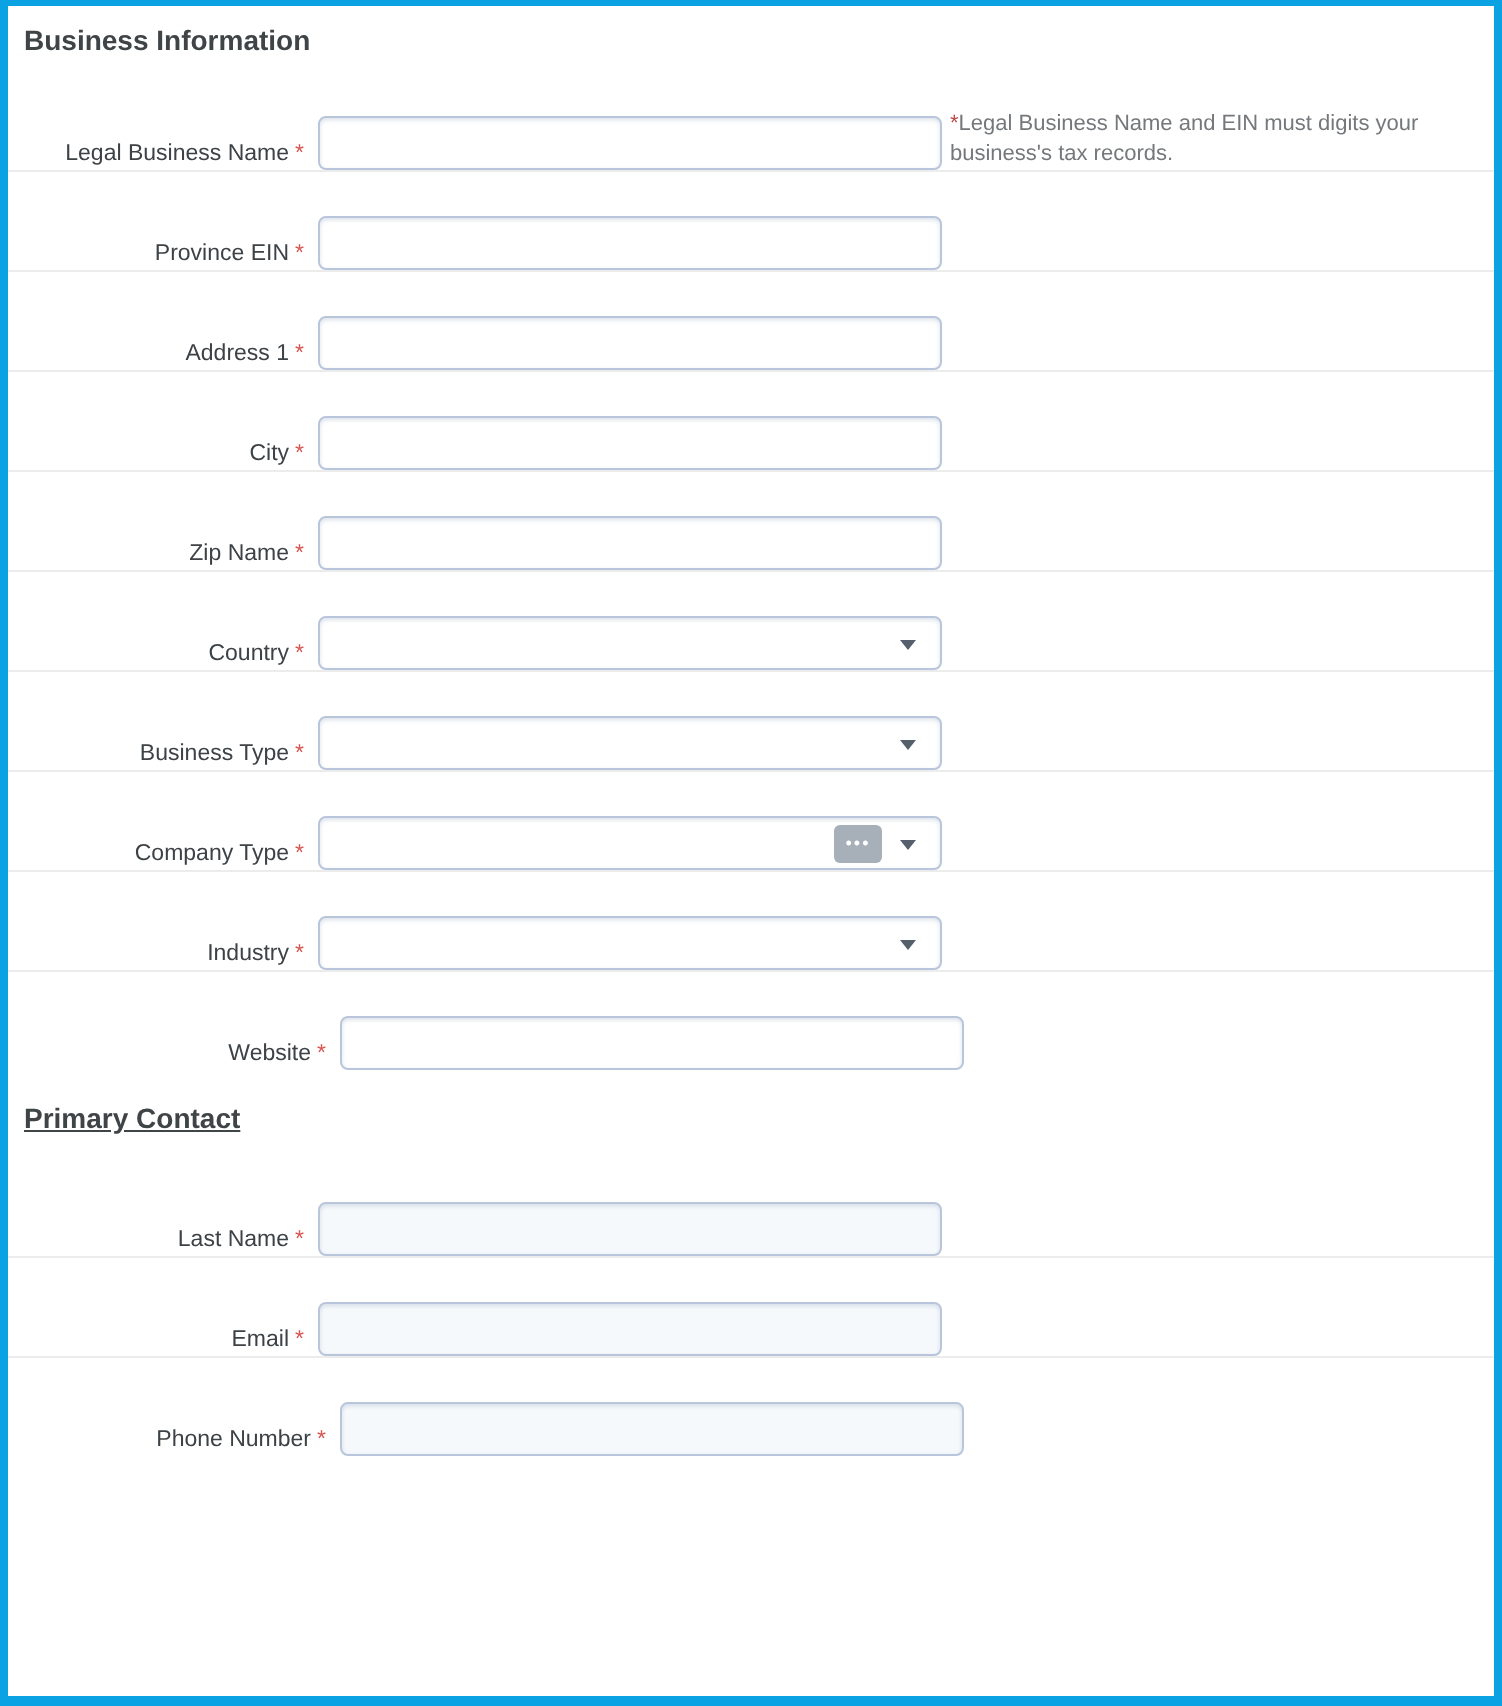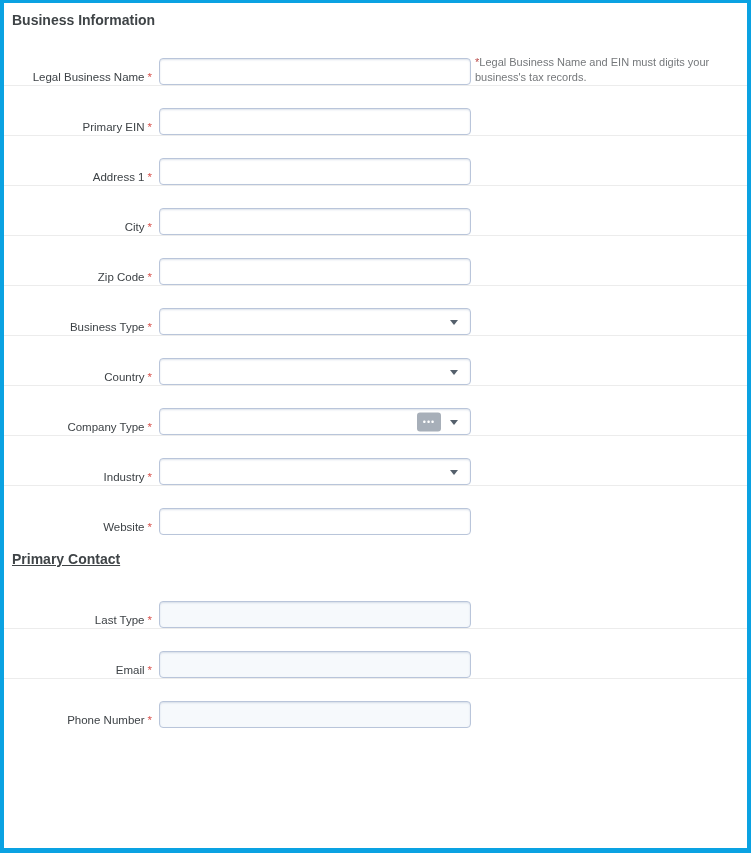--- a/index.html
+++ b/index.html
@@ -12,21 +12,21 @@
   }
   .section-title{
     font-size:14px;font-weight:bold;color:var(--heading-color,#3f4447);
     padding:9px 8px 8px 8px;
   }
   .section:nth-child(2) .section-title{padding:16px 8px 12px 8px;text-decoration:underline;}
   .form-row{
     display:flex;align-items:flex-end;height:49px;
     border-bottom:1px solid var(--divider,#ececec);
   }
-  .section .form-row:last-child{border-bottom:none;}
+  .section .form-row:last-child{border-bottom:none;margin-left:11px;}
   .label-cell{
     width:148px;flex:0 0 148px;text-align:right;
     font-size:11.5px;color:var(--label-color,#3d4246);
     line-height:1.2;
   }
   .req{color:var(--required-red,#d9534f);margin-left:3px;}
   .control-cell{
     margin-left:7px;width:312px;flex:0 0 312px;position:relative;
   }
   .text-input{
@@ -66,43 +66,43 @@
 
 <div class="page" id="form-root">
     <div class="section">
       <div class="section-title">Business Information</div>
       <div class="form-row">
         <div class="label-cell"><label>Legal Business Name</label><span class="req">*</span></div>
         <div class="control-cell"><input class="text-input" type="text" value="" style=""></div>
         <div class="helper"><span class="helper-star">*</span><span>Legal Business Name and EIN must digits your business's tax records.</span></div>
       </div>
       <div class="form-row">
-        <div class="label-cell"><label>Primary EIN</label><span class="req">*</span></div>
+        <div class="label-cell"><label>Province EIN</label><span class="req">*</span></div>
         <div class="control-cell"><input class="text-input" type="text" value="" style=""></div>
       </div>
       <div class="form-row">
         <div class="label-cell"><label>Address 1</label><span class="req">*</span></div>
         <div class="control-cell"><input class="text-input" type="text" value="" style=""></div>
       </div>
       <div class="form-row">
         <div class="label-cell"><label>City</label><span class="req">*</span></div>
         <div class="control-cell"><input class="text-input" type="text" value="" style=""></div>
       </div>
       <div class="form-row">
-        <div class="label-cell"><label>Zip Code</label><span class="req">*</span></div>
+        <div class="label-cell"><label>Zip Name</label><span class="req">*</span></div>
         <div class="control-cell"><input class="text-input" type="text" value="" style=""></div>
       </div>
       <div class="form-row">
-        <div class="label-cell"><label>Business Type</label><span class="req">*</span></div>
+        <div class="label-cell"><label>Country</label><span class="req">*</span></div>
         <div class="control-cell">
           <div class="select-box"><span class="select-value"></span><span class="caret"></span></div>
         </div>
       </div>
       <div class="form-row">
-        <div class="label-cell"><label>Country</label><span class="req">*</span></div>
+        <div class="label-cell"><label>Business Type</label><span class="req">*</span></div>
         <div class="control-cell">
           <div class="select-box"><span class="select-value"></span><span class="caret"></span></div>
         </div>
       </div>
       <div class="form-row">
         <div class="label-cell"><label>Company Type</label><span class="req">*</span></div>
         <div class="control-cell">
           <div class="select-box"><span class="select-value"></span><button class="ellipsis-btn">•••</button><span class="caret"></span></div>
         </div>
       </div>
@@ -113,21 +113,21 @@
         </div>
       </div>
       <div class="form-row">
         <div class="label-cell"><label>Website</label><span class="req">*</span></div>
         <div class="control-cell"><input class="text-input" type="text" value="" style=""></div>
       </div>
     </div>
     <div class="section">
       <div class="section-title">Primary Contact</div>
       <div class="form-row">
-        <div class="label-cell"><label>Last Type</label><span class="req">*</span></div>
+        <div class="label-cell"><label>Last Name</label><span class="req">*</span></div>
         <div class="control-cell"><input class="text-input tinted" type="text" value="" style=""></div>
       </div>
       <div class="form-row">
         <div class="label-cell"><label>Email</label><span class="req">*</span></div>
         <div class="control-cell"><input class="text-input tinted" type="text" value="" style=""></div>
       </div>
       <div class="form-row">
         <div class="label-cell"><label>Phone Number</label><span class="req">*</span></div>
         <div class="control-cell"><input class="text-input tinted" type="text" value="" style=""></div>
       </div>

